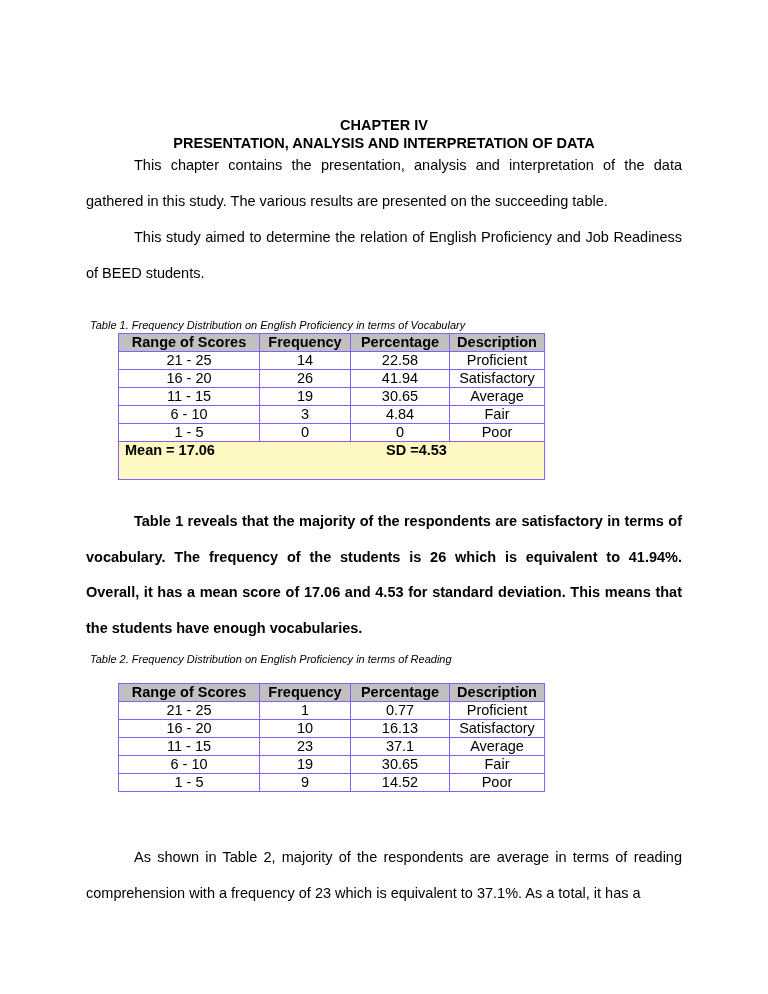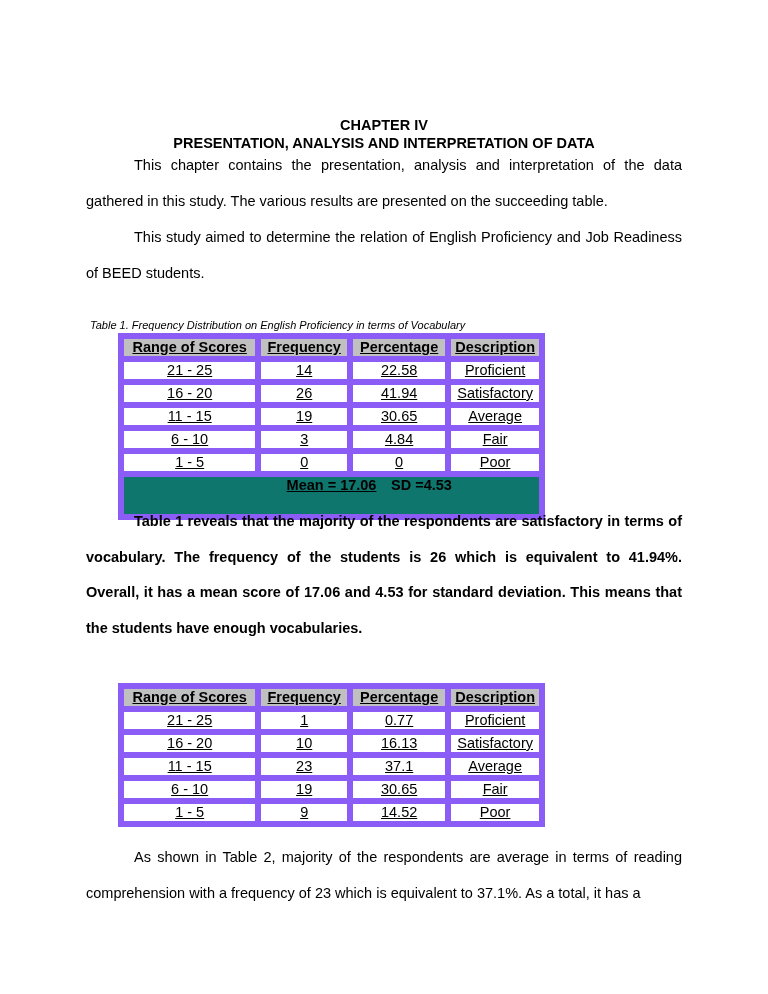--- a/index.html
+++ b/index.html
@@ -18,27 +18,27 @@
   .para .indent { display: inline-block; width: 48px; }
   .caption {
     position: absolute; left: 90px; width: 600px;
     font-style: italic; font-size: 11px; line-height: 16px;
   }
   table.freq {
     position: absolute; border-collapse: collapse;
     font-size: 14.5px;
   }
   table.freq th, table.freq td {
-    border: 6px solid #8b5cf6; padding: 0 4px; height: 17px; line-height: 17px;
-    text-align: center; white-space: nowrap; text-decoration: underline;
+    border: 1px solid #8b5cf6; padding: 0 4px; height: 17px; line-height: 17px;
+    text-align: center; white-space: nowrap;
   }
   table.freq th { background: #c0c0c0; font-weight: bold; }
   table.freq td { background: #ffffff; }
   table.freq tr.footer td {
-    background: #0f766e; font-weight: bold; text-align: center;
+    background: #fef9c3; font-weight: bold; text-align: left;
     height: 37px; vertical-align: top; padding: 0 6px;
     position: relative;
   }
   .footer-sd { position: absolute; top: 0; }
 </style>
 </head>
 <body>
 
 <div class="heading" style="top:117px;">CHAPTER IV</div>
 <div class="heading" style="top:135px;">PRESENTATION, ANALYSIS AND INTERPRETATION OF DATA</div>
@@ -93,20 +93,21 @@
         <span>Mean = 17.06</span>
         <span class="footer-sd" style="left:267px;">SD =4.53</span>
       </td>
     </tr>
   </tbody>
 </table>
 
 <div class="para" style="top:504px;font-weight:bold;"><span class="indent"></span><span>Table 1 reveals that the majority of the respondents are satisfactory in terms of vocabulary. The frequency of the students is 26 which is equivalent to 41.94%. Overall, it has a mean score of 17.06 and 4.53 for standard deviation. This means that the students have enough vocabularies.</span></div>
 
 <div class="caption" style="top:651px;">
+  <div>Table 2. Frequency Distribution on English Proficiency in terms of Reading</div>
 </div>
 <table class="freq" style="left:118px; top:683px; width:427px;">
   <thead>
     <tr>
       <th style="width:132px;">Range of Scores</th>
       <th style="width:82px;">Frequency</th>
       <th style="width:90px;">Percentage</th>
       <th>Description</th>
     </tr>
   </thead>

